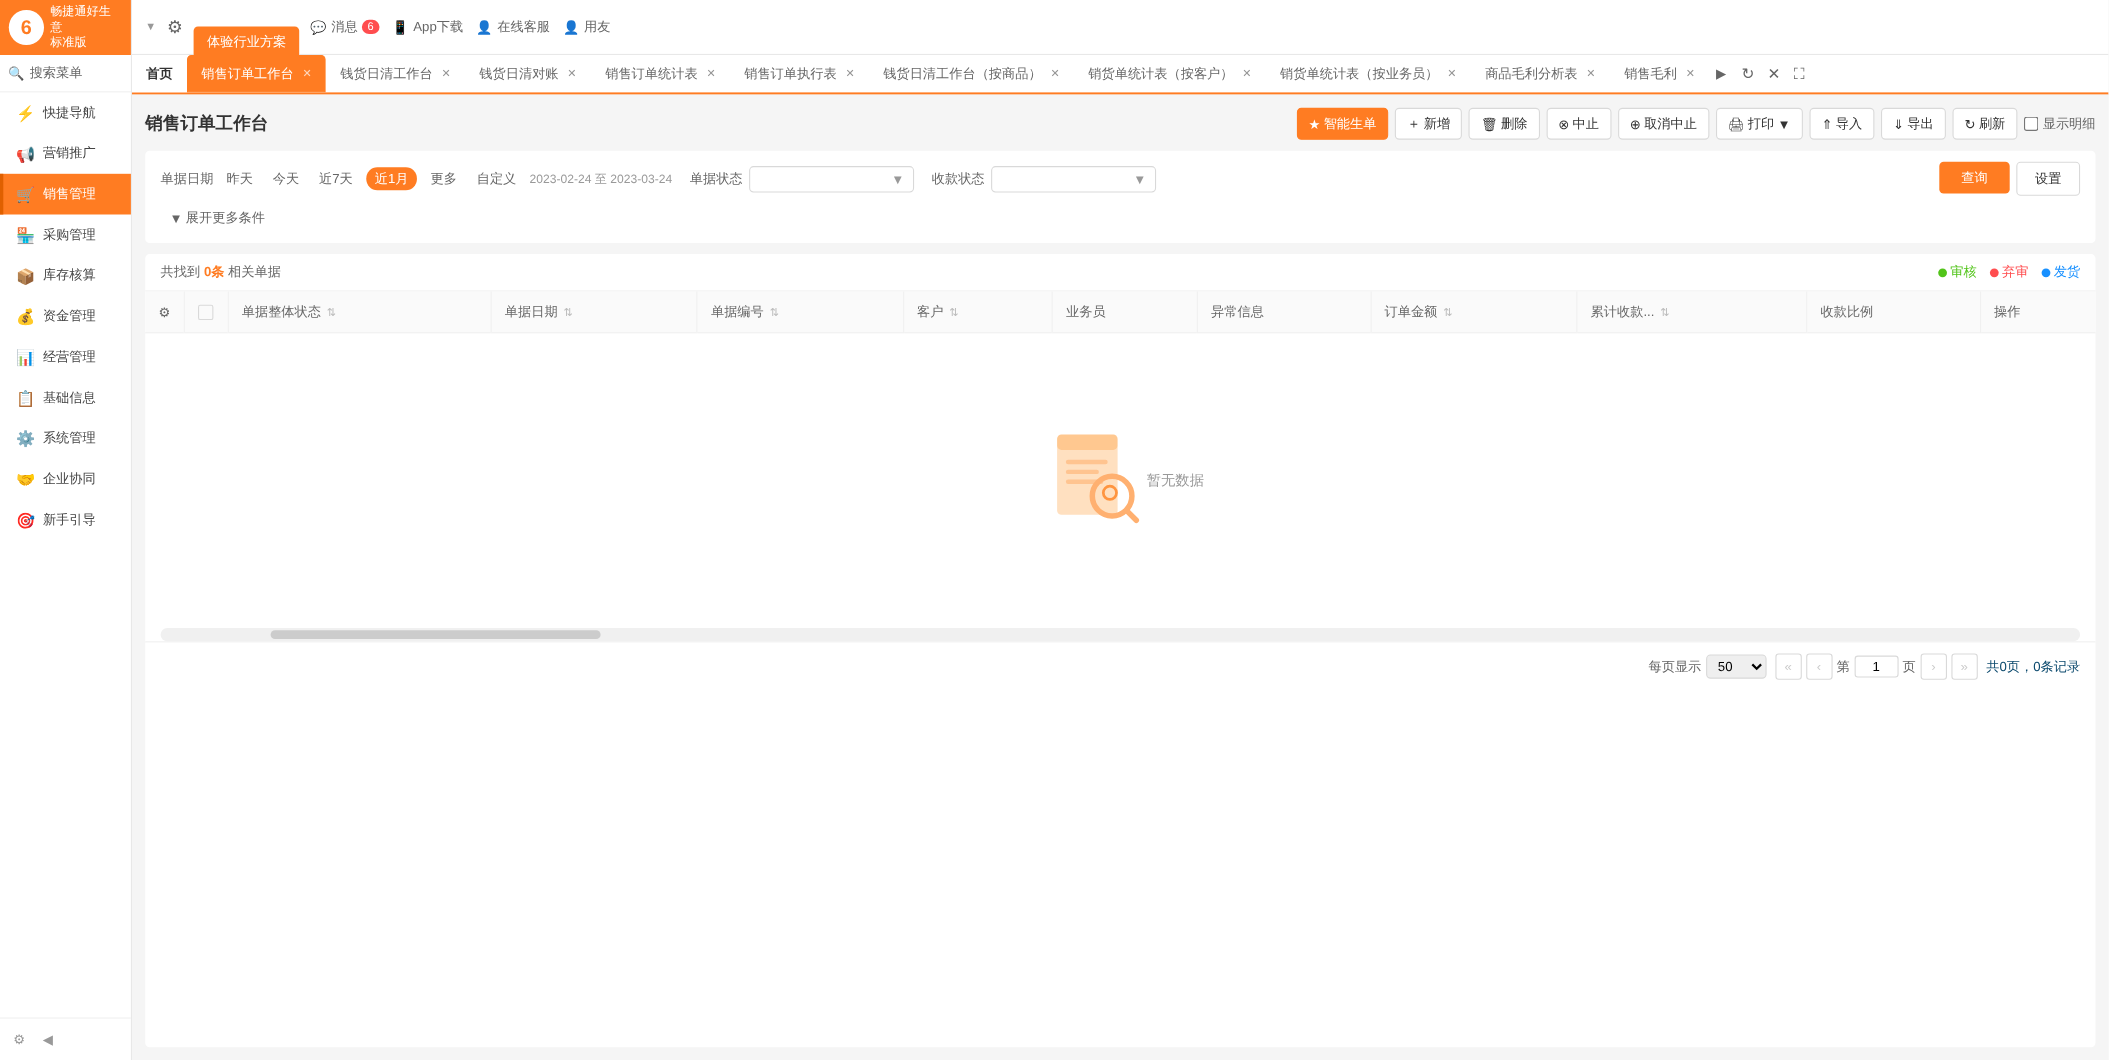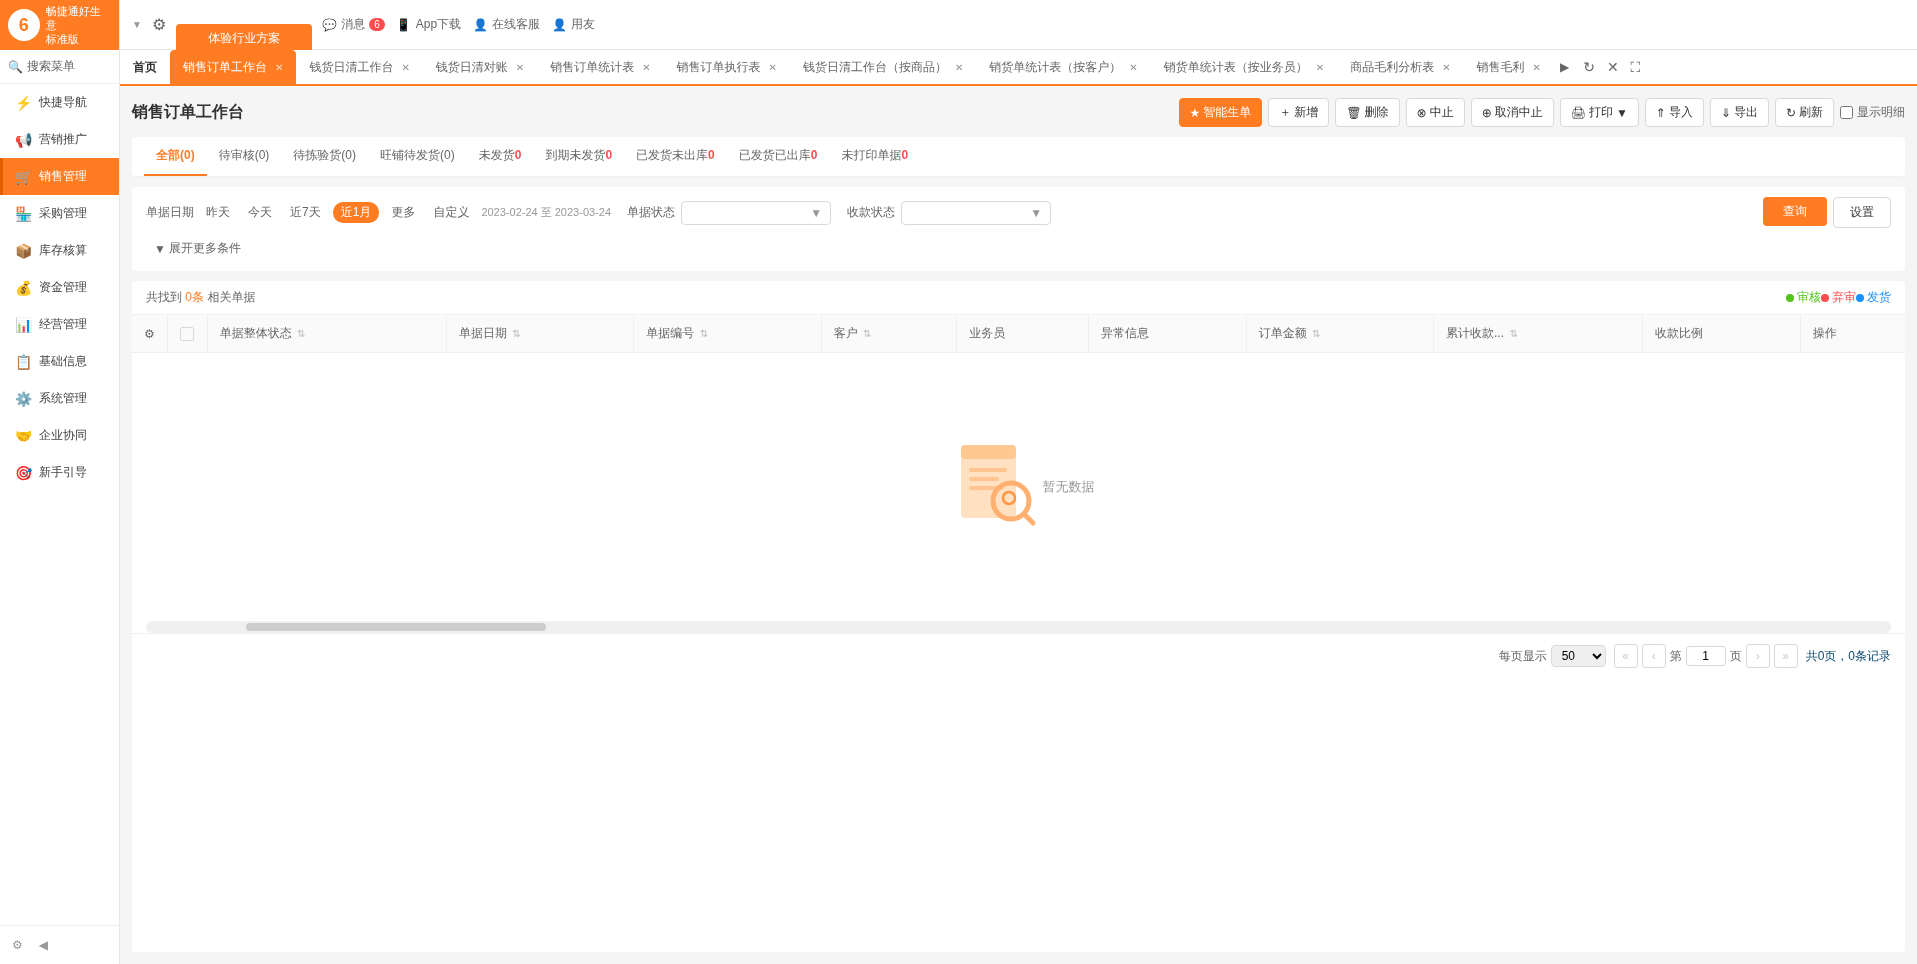--- a/index.html
+++ b/index.html
@@ -19,21 +19,21 @@
 
     
     .main { flex: 1; display: flex; flex-direction: column; overflow: hidden; }
 
     
     .topbar { height: 50px; background: #fff; border-bottom: 1px solid #e8e8e8; display: flex; align-items: center; padding: 0 12px; gap: 10px; }
     .topbar-title { font-size: 13px; color: #333; flex: 1; }
     .topbar-actions { display: flex; align-items: center; gap: 12px; }
     .topbar-action { display: flex; align-items: center; gap: 4px; cursor: pointer; color: #666; font-size: 12px; }
     .badge { background: #ff4d4f; color: #fff; border-radius: 10px; padding: 1px 5px; font-size: 10px; }
-    .btn-orange { background: #ff7c22; color: #fff; border: none; padding: 6px 32px; border-radius: 4px; cursor: pointer; font-size: 12px; margin-top: 28px; }
+    .btn-orange { background: #ff7c22; color: #fff; border: none; padding: 6px 12px; border-radius: 4px; cursor: pointer; font-size: 12px; margin-top: 28px; }
     .settings-icon { color: #666; cursor: pointer; font-size: 16px; }
     .chevron-icon { color: #999; font-size: 10px; cursor: pointer; }
 
     
     .tabbar { height: 36px; background: #fff; border-bottom: 2px solid #ff7c22; display: flex; align-items: flex-end; overflow: hidden; }
     .tab { display: flex; align-items: center; gap: 4px; padding: 0 12px; height: 34px; cursor: pointer; font-size: 12px; color: #666; border: 1px solid transparent; white-space: nowrap; flex-shrink: 0; }
     .tab.active { background: #ff7c22; color: #fff; border-radius: 4px 4px 0 0; border-color: #ff7c22; }
     .tab .close-x { margin-left: 4px; font-size: 10px; color: inherit; opacity: 0.7; }
     .tab-home { background: #fff; color: #333; font-weight: bold; }
     .tab-more { display: flex; align-items: center; padding: 0 6px; height: 34px; cursor: pointer; color: #666; }
@@ -67,22 +67,22 @@
     .filter-select .sel-arrow { color: #999; margin-left: auto; }
     .expand-btn { display: flex; align-items: center; gap: 3px; color: #666; cursor: pointer; font-size: 12px; padding: 4px 8px; }
     .btn-query { background: #ff7c22; color: #fff; border: none; padding: 6px 20px; border-radius: 4px; cursor: pointer; font-size: 12px; }
     .btn-set { background: #fff; color: #333; border: 1px solid #d9d9d9; padding: 6px 16px; border-radius: 4px; cursor: pointer; font-size: 12px; }
     .filter-date-text { font-size: 11px; color: #999; }
 
     
     .table-section { background: #fff; border-radius: 4px; flex: 1; display: flex; flex-direction: column; }
     .table-toolbar { display: flex; align-items: center; padding: 8px 14px; border-bottom: 1px solid #f0f0f0; justify-content: space-between; }
     .result-count { font-size: 12px; color: #666; }
-    .result-count .highlight { color: #ff7c22; font-weight: normal; }
-    .table-right-actions { display: flex; align-items: flex-start; gap: 0; }
+    .result-count .highlight { color: #ff7c22; font-weight: bold; }
+    .table-right-actions { display: flex; align-items: flex-start; gap: 12px; }
     .action-btn { display: flex; align-items: center; gap: 3px; cursor: pointer; font-size: 12px; color: #666; }
     .action-btn.approve { color: #52c41a; }
     .action-btn.reject { color: #ff4d4f; }
     .action-btn.ship { color: #1890ff; }
     .dot { width: 8px; height: 8px; border-radius: 50%; }
     .dot-green { background: #52c41a; }
     .dot-red { background: #ff4d4f; }
     .dot-blue { background: #1890ff; }
 
     
@@ -306,31 +306,20 @@
           <span>↻</span>
           <span>刷新</span>
         </button>
         <label style="display:flex;align-items:center;gap:4px;font-size:12px;color:#666;cursor:pointer;">
           <input type="checkbox" style="">
           <span>显示明细</span>
         </label>
       </div>
     </div>
 
-    <div class="filter-tabs">
-      <div class="filter-tab active">全部(0)</div>
-      <div class="filter-tab">待审核(0)</div>
-      <div class="filter-tab">待拣验货(0)</div>
-      <div class="filter-tab">旺铺待发货(0)</div>
-      <div class="filter-tab">未发货<span class="count-orange">0</span></div>
-      <div class="filter-tab">到期未发货<span class="count-orange">0</span></div>
-      <div class="filter-tab">已发货未出库<span class="count-orange">0</span></div>
-      <div class="filter-tab">已发货已出库<span class="count-orange">0</span></div>
-      <div class="filter-tab">未打印单据<span class="count-orange">0</span></div>
-    </div>
 
     <div class="search-filters">
       <div class="filter-row">
         <div class="filter-item">
           <span class="filter-label">单据日期</span>
           <span class="date-preset">昨天</span>
           <span class="date-preset">今天</span>
           <span class="date-preset">近7天</span>
           <span class="date-preset active">近1月</span>
           <span class="date-preset">更多</span>

